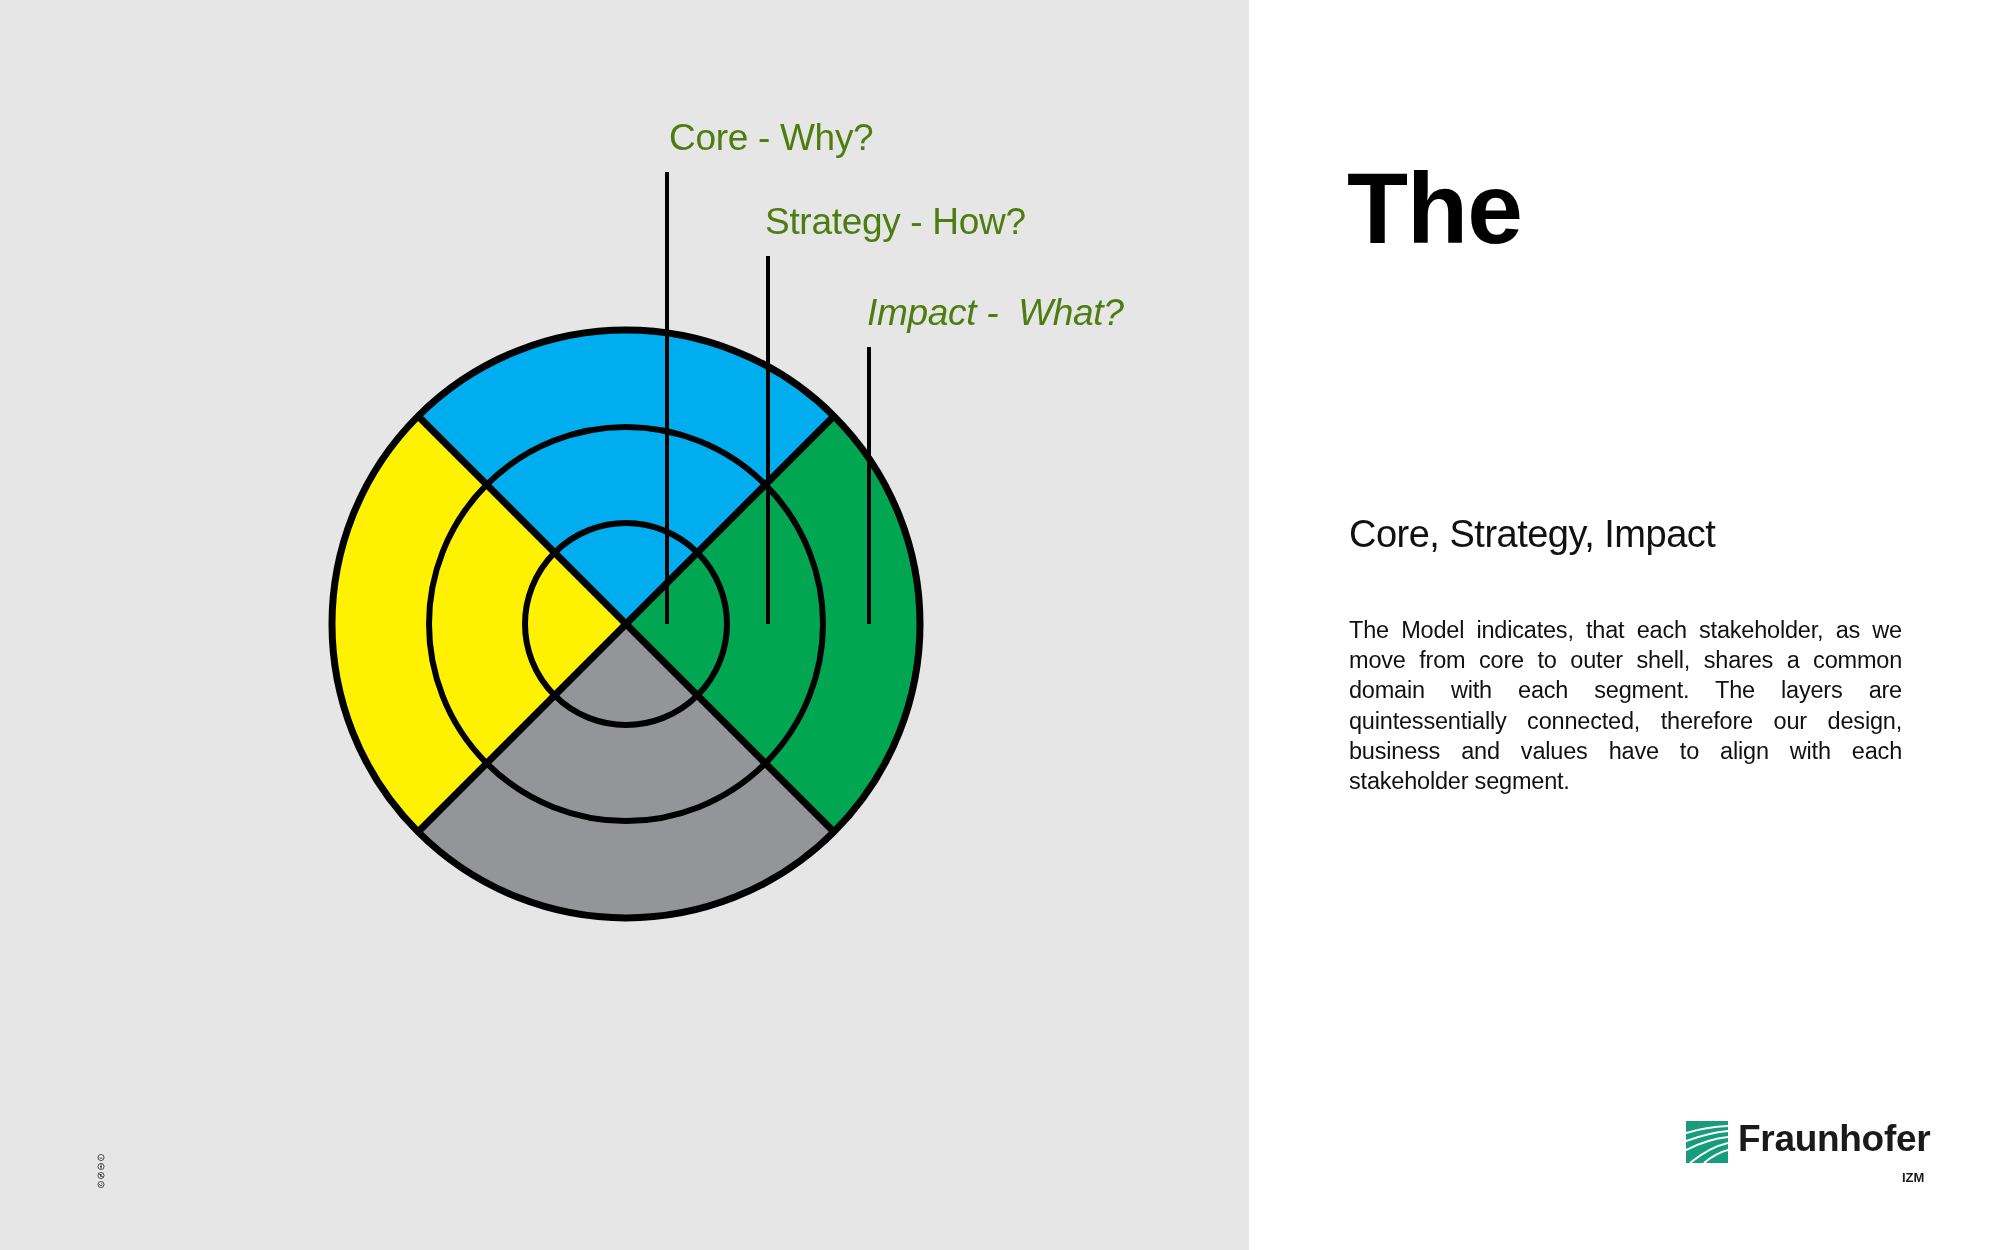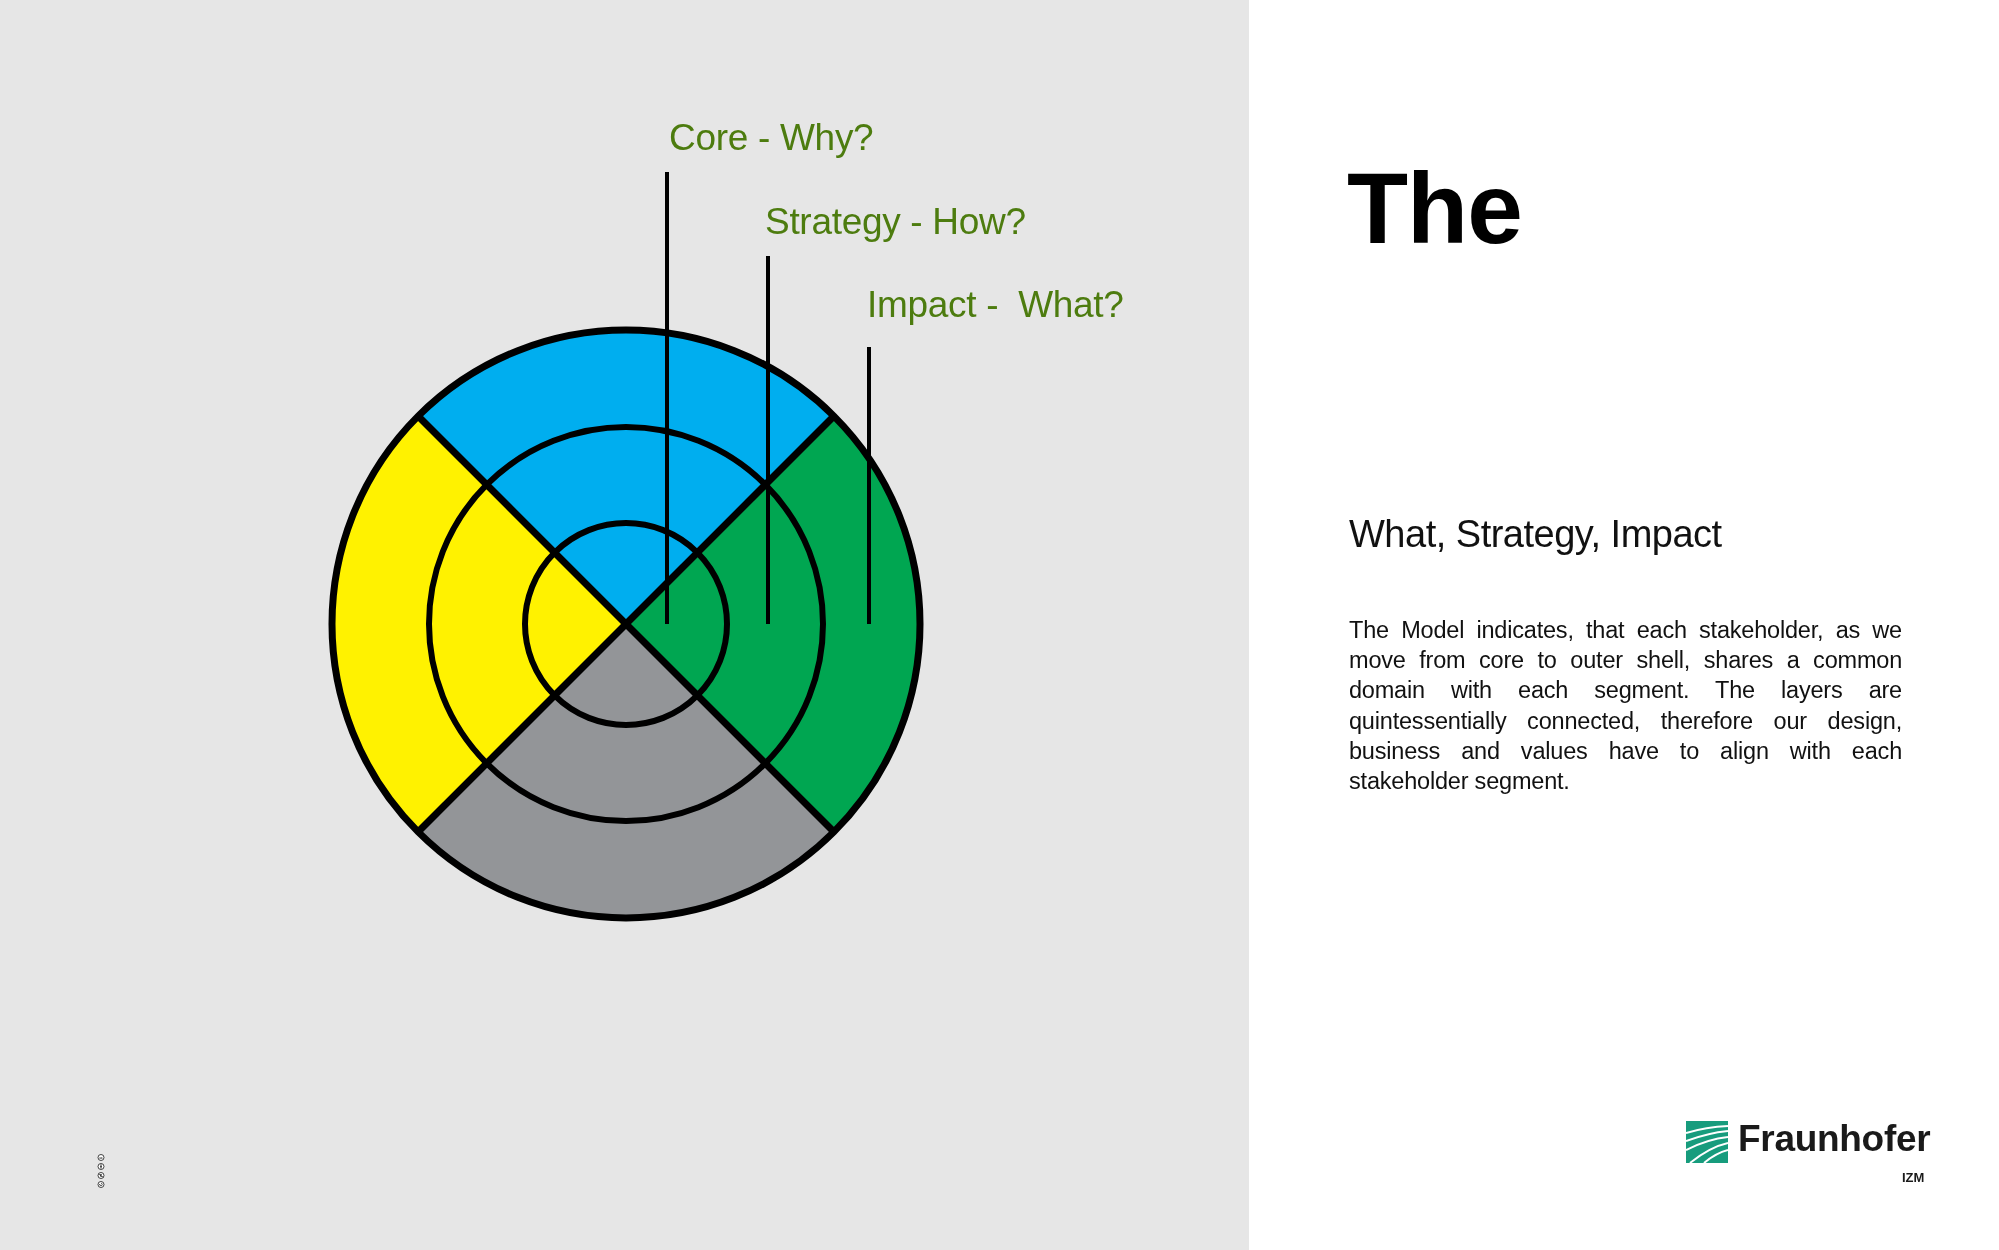--- a/index.html
+++ b/index.html
@@ -44,26 +44,26 @@
   <circle cx="626" cy="624" r="101" fill="none" stroke="#000" stroke-width="6"></circle>
   <circle cx="626" cy="624" r="197" fill="none" stroke="#000" stroke-width="6"></circle>
   <circle cx="626" cy="624" r="294" fill="none" stroke="#000" stroke-width="7"></circle>
   <line x1="667" y1="172" x2="667" y2="624" stroke="#000" stroke-width="4"></line>
   <line x1="768" y1="256" x2="768" y2="624" stroke="#000" stroke-width="4"></line>
   <line x1="869" y1="347" x2="869" y2="624" stroke="#000" stroke-width="4"></line>
 </svg>
 
 <div class="label" style="left:669px; top:117px;">Core - Why?</div>
 <div class="label" style="left:765px; top:201px;">Strategy - How?</div>
-<div class="label" style="left:867px; top:284px;">Impact -  What?</div>
+<div class="label" style="left:867px; top:292px;font-style:italic;">Impact -  What?</div>
 
 <div class="title">
   <span>The</span>
 </div>
-<div class="subtitle">What, Strategy, Impact</div>
+<div class="subtitle">Core, Strategy, Impact</div>
 <div class="paragraph">The Model indicates, that each stakeholder, as we move from core to outer shell, shares a common domain with each segment. The layers are quintessentially connected, therefore our design, business and values have to align with each stakeholder segment.</div>
 
 <div class="logo">
   <svg class="logo-mark" viewBox="0 0 42 42" width="42" height="42">
     <rect x="0" y="0" width="42" height="42" fill="#179c7d"></rect>
     <path d="M0 12 Q20 6 42 5" stroke="#fff" stroke-width="2" fill="none"></path>
     <path d="M0 20 Q22 12 42 10" stroke="#fff" stroke-width="2" fill="none"></path>
     <path d="M0 29 Q22 18 42 16" stroke="#fff" stroke-width="2" fill="none"></path>
     <path d="M4 42 Q24 26 42 22" stroke="#fff" stroke-width="2" fill="none"></path>
     <path d="M18 42 Q30 32 42 29" stroke="#fff" stroke-width="2" fill="none"></path>

